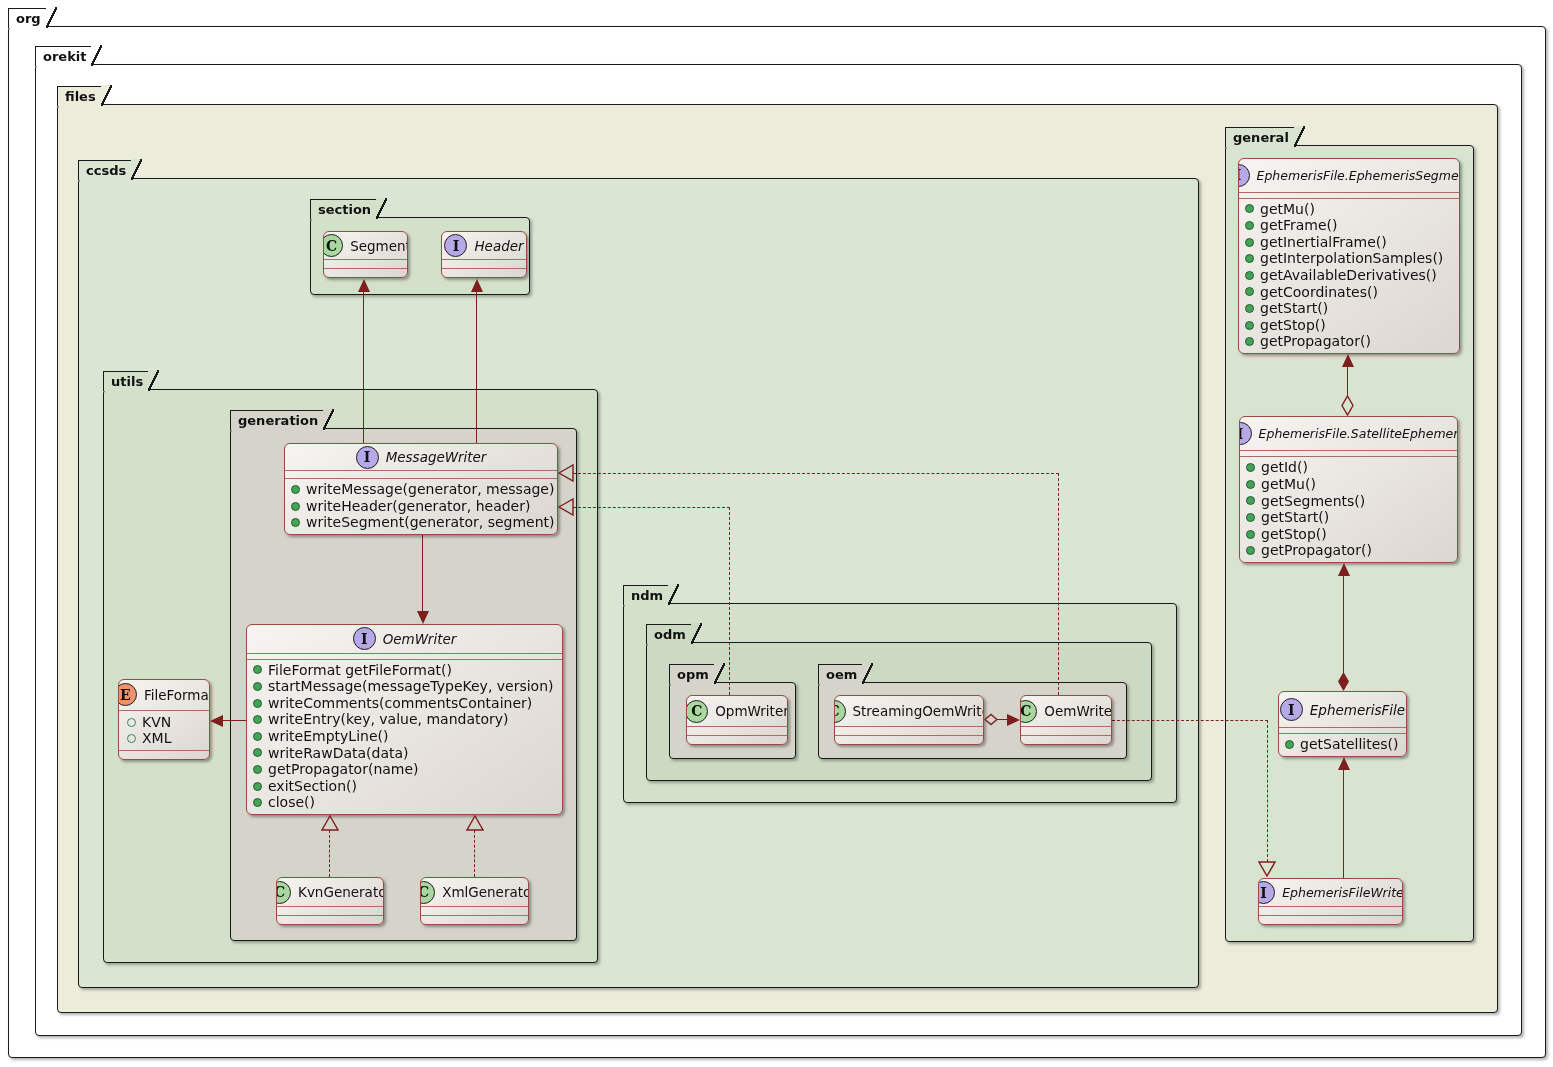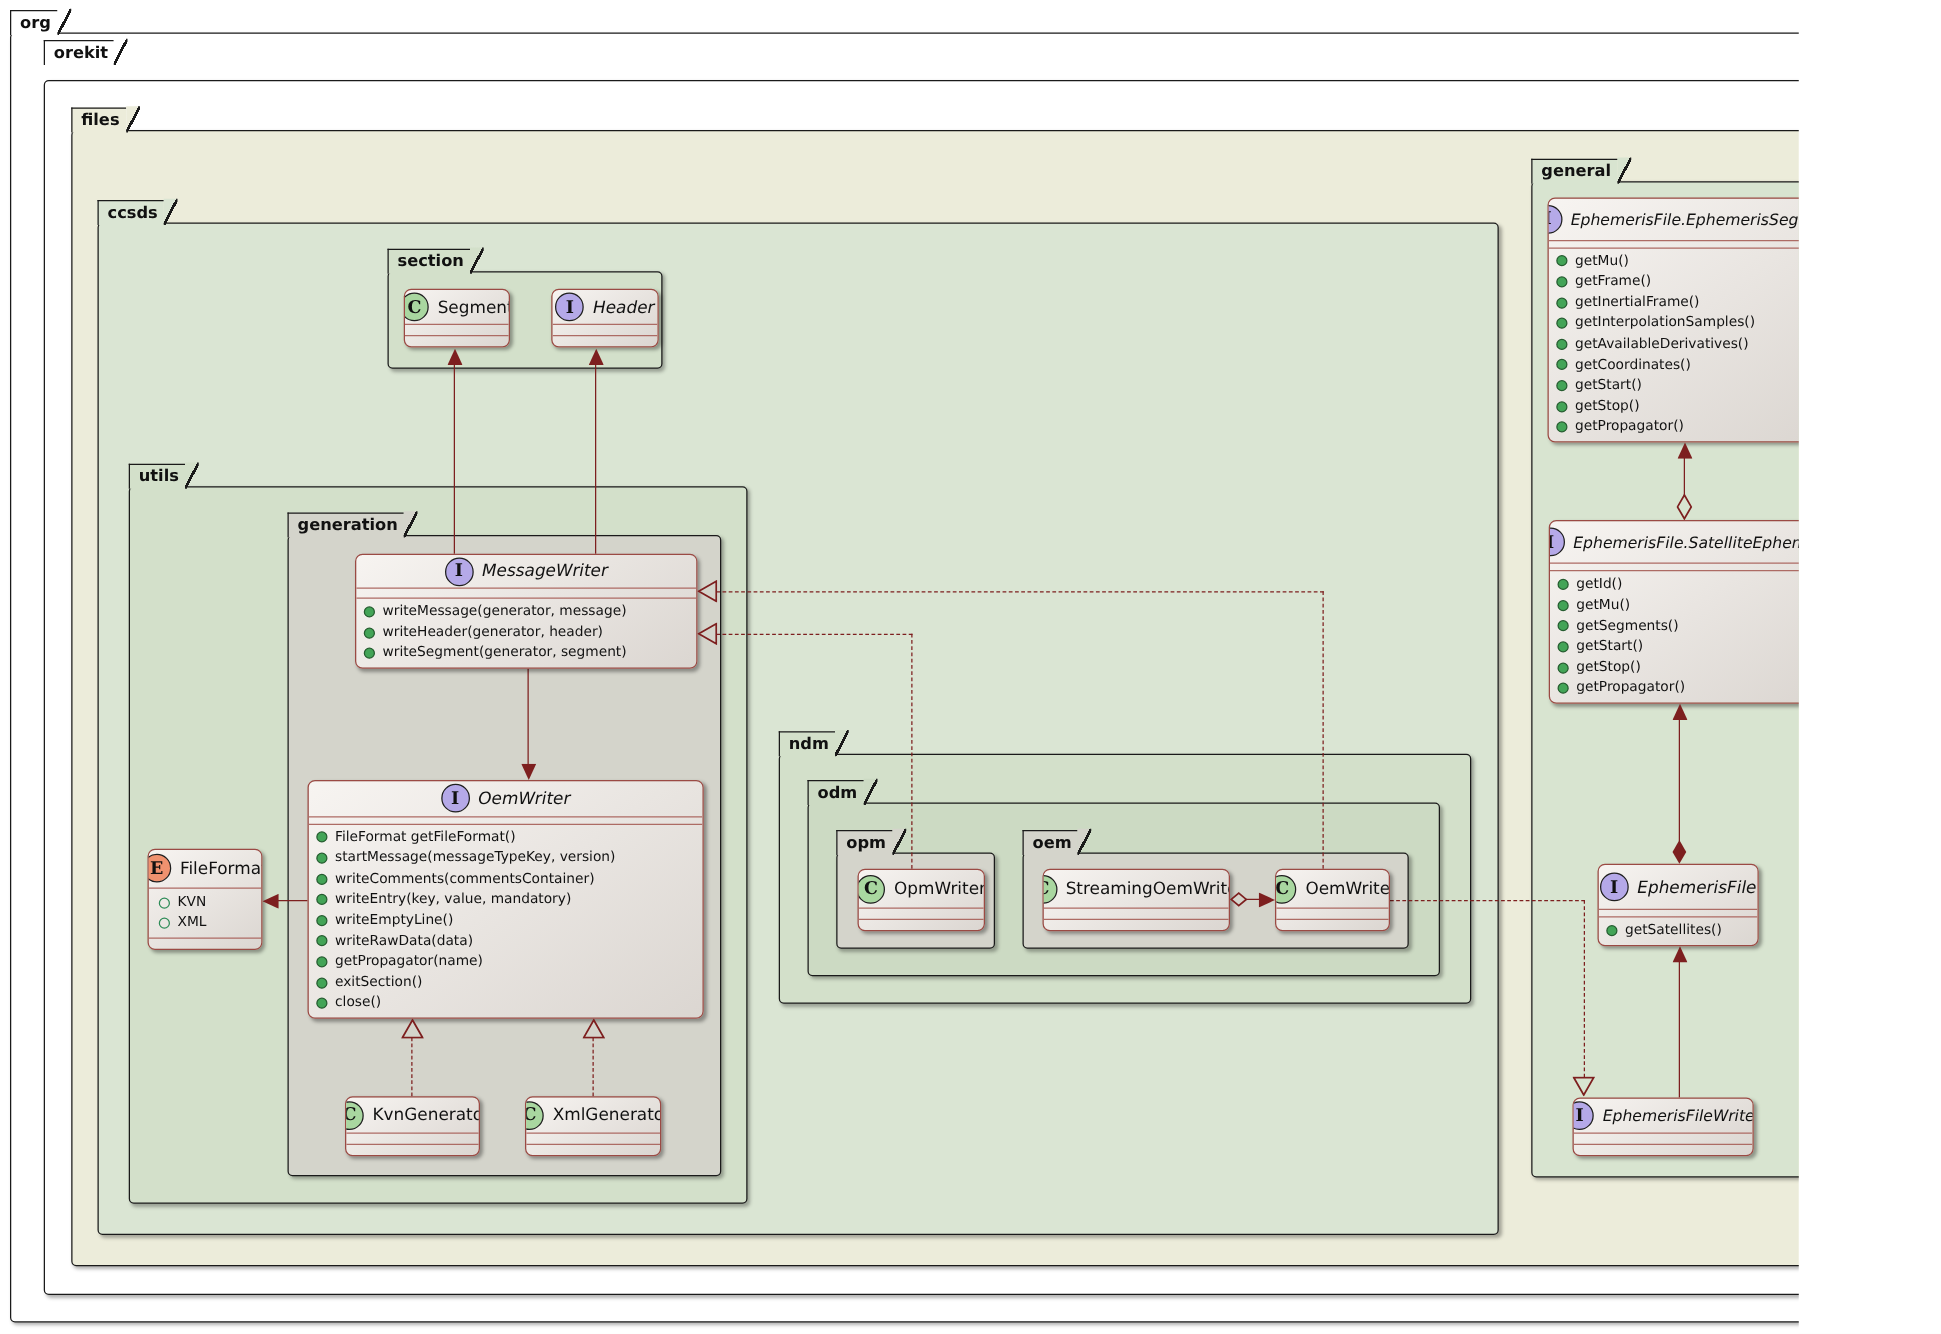--- a/index.html
+++ b/index.html
@@ -1,16 +1,16 @@
 <!DOCTYPE html>
 <html><head>
 <meta charset="utf-8">
 <style>
   html,body{margin:0;padding:0;background:#FFFFFF;}
-  #stage{position:relative;width:1439px;height:1067px;background:#FFFFFF;
+  #stage{position:relative;width:1553px;height:1067px;background:#FFFFFF;
          font-family:"DejaVu Sans","Liberation Sans",sans-serif;color:#111;overflow:hidden;}
 
   
   .pkg{position:absolute;box-sizing:border-box;border:1.6px solid #1A1A1A;border-radius:4px;
        box-shadow:2px 2px 3px rgba(0,0,0,.30);}
   .ptab{position:absolute;box-sizing:border-box;height:20px;border:1.6px solid #1A1A1A;
         border-bottom:none;border-right:none;background:var(--pf);
         font-size:13px;font-weight:700;padding:1px 5px 0 7px;line-height:17px;white-space:nowrap;}
   .ptab::after{content:'';position:absolute;left:100%;top:-1.6px;width:11px;height:calc(100% + 1.6px);
         background:linear-gradient(to bottom right,
@@ -25,41 +25,41 @@
   .ic{width:21px;height:21px;border-radius:50%;border:1.5px solid #1f1f1f;flex:none;
       font-family:"DejaVu Serif","Liberation Serif",serif;font-weight:700;font-size:14px;
       display:flex;align-items:center;justify-content:center;}
   .ic.c{background:#A9D7A0;}
   .ic.i{background:#B5A9E8;}
   .ic.e{background:#F0926F;}
   .cn{font-size:13.5px;white-space:nowrap;}
   .it{font-style:italic;}
   .comp{height:8px;border-top:1px solid #AD6B64;flex:none;}
   .meths{border-top:1px solid #AD6B64;padding:2px 6px 3px 6px;flex:none;}
-  .m{display:flex;align-items:center;gap:6px;font-size:11px;line-height:16.6px;white-space:nowrap;}
+  .m{display:flex;align-items:center;gap:6px;font-size:14px;line-height:16.6px;white-space:nowrap;}
   .bullet{width:7px;height:7px;border-radius:50%;background:#43A457;border:1.5px solid #265C30;flex:none;}
   .obullet{width:7px;height:7px;border-radius:50%;background:transparent;border:1.5px solid #2E8B57;flex:none;}
 
   
   .vline{position:absolute;width:0;border-left:1.5px solid #7D1F1F;}
   .hline{position:absolute;height:0;border-top:1.5px solid #7D1F1F;}
   .vdash{position:absolute;width:0;border-left:1.5px dashed #7D1F1F;}
   .hdash{position:absolute;height:0;border-top:1.5px dashed #7D1F1F;}
   .shape{position:absolute;}
 </style>
 </head>
 <body>
 
 <div id="stage">
 
   <div class="pkg" style="left:8px;top:26px;width:1538px;height:1032px;background:#FFFFFF;"></div>
   <div class="ptab" style="--pf:#FFFFFF;left:8px;top:8px;"><span>org</span></div>
 
   <div class="pkg" style="left:35px;top:64px;width:1487px;height:972px;background:#FFFFFF;"></div>
-  <div class="ptab" style="--pf:#FFFFFF;left:35px;top:32px;"><span>orekit</span></div>
+  <div class="ptab" style="--pf:#FFFFFF;left:35px;top:46px;"><span>orekit</span></div>
 
   <div class="pkg" style="left:57px;top:104px;width:1441px;height:909px;background:#ECECDA;"></div>
   <div class="ptab" style="--pf:#ECECDA;left:57px;top:86px;"><span>files</span></div>
 
   <div class="pkg" style="left:78px;top:178px;width:1121px;height:810px;background:#DAE5D3;"></div>
   <div class="ptab" style="--pf:#DAE5D3;left:78px;top:160px;"><span>ccsds</span></div>
 
   <div class="pkg" style="left:1225px;top:145px;width:249px;height:797px;background:#D8E4D0;"></div>
   <div class="ptab" style="--pf:#D8E4D0;left:1225px;top:127px;"><span>general</span></div>
 

